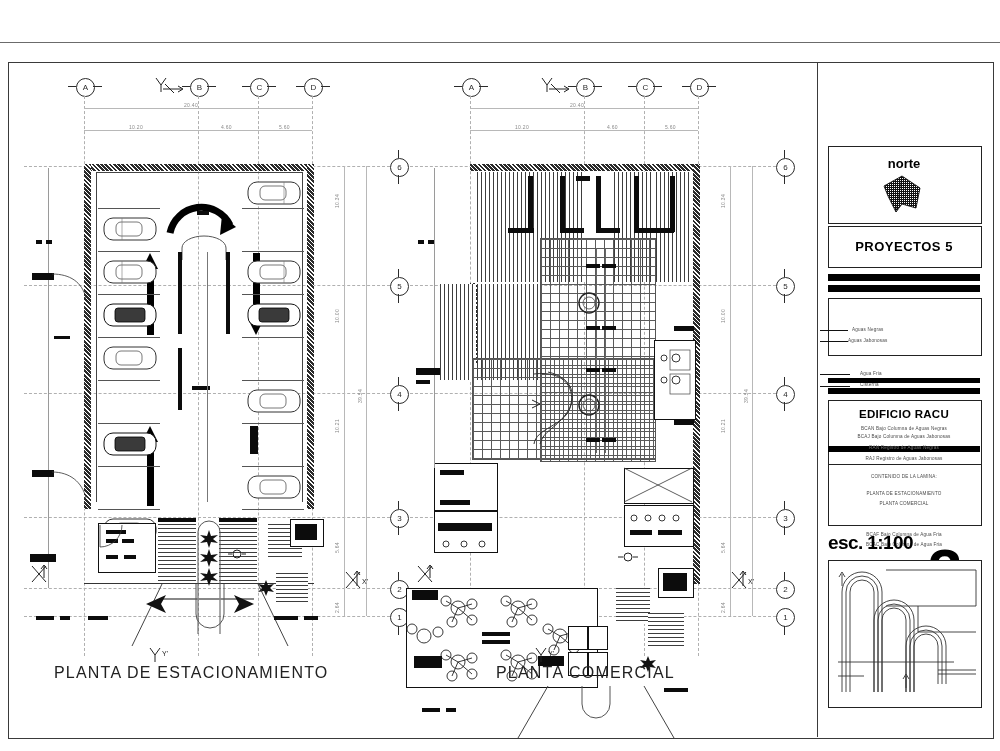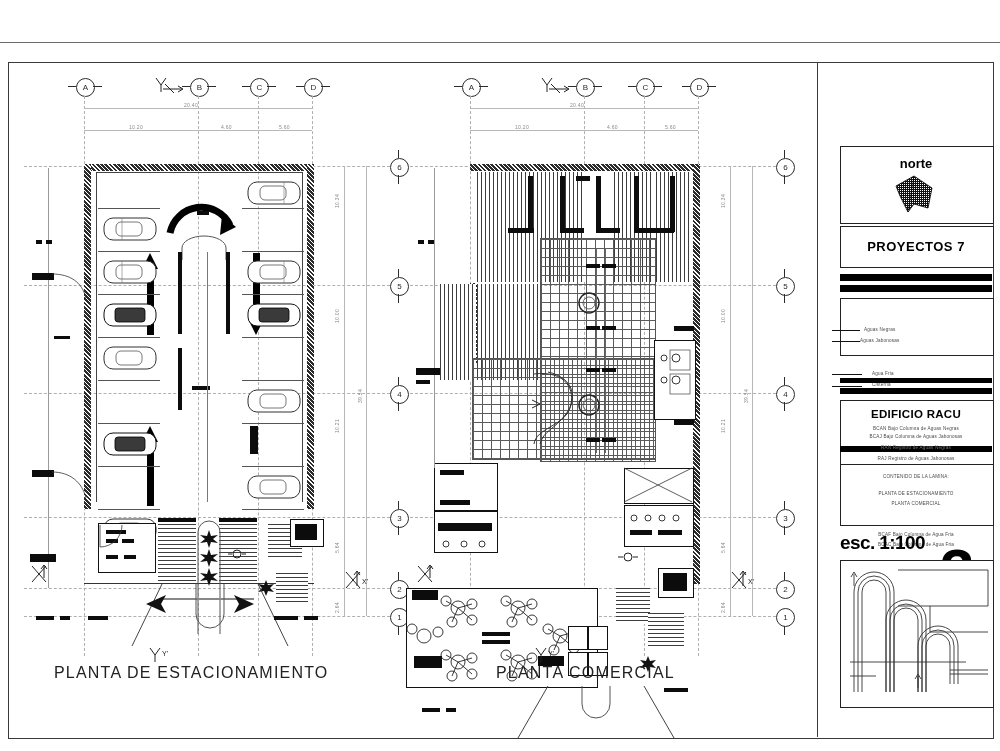--- a/index.html
+++ b/index.html
@@ -576,37 +576,37 @@
     </svg>
     <svg style="position:absolute;left:134px;top:578px;width:30px;height:20px;">
       <path d="M2,2 L7,9 L12,2" stroke="#222" fill="none" stroke-width="1"></path>
       <path d="M7,9 L7,16" stroke="#222" fill="none" stroke-width="1"></path>
       <text x="14" y="10" font-size="7" fill="#222" font-family="Liberation Sans">Y'</text>
     </svg>
 
     <div class="planttl" style="left:96px;top:596px;">PLANTA COMERCIAL</div>
   </div>
 
-  <div style="position:absolute;left:824px;top:146px;width:160px;height:560px;margin-left:12px;">
+  <div style="position:absolute;left:824px;top:146px;width:160px;height:560px;">
 
     <div class="tbox" style="left:4px;top:0;width:152px;height:76px;"></div>
     <div class="tctr lbl" style="left:4px;top:10px;width:152px;font-size:13px;font-weight:bold;color:#000;">norte</div>
     <svg style="position:absolute;left:58px;top:28px;width:44px;height:42px;">
       <defs>
         <pattern id="dots" width="2" height="2" patternUnits="userSpaceOnUse">
           <rect width="2" height="2" fill="#111"></rect>
             <rect width="1" height="1" fill="#fff"></rect>
         </pattern>
       </defs>
       <path d="M20,2 L38,14 L34,34 L20,30 L14,38 L6,22 L2,12 Z" fill="url(#dots)" stroke="#000" stroke-width=".8"></path>
       <path d="M20,2 L14,38" stroke="#000" stroke-width=".5"></path>
     </svg>
 
     <div class="tbox" style="left:4px;top:80px;width:152px;height:40px;"></div>
-    <div class="tctr lbl" style="left:4px;top:93px;width:152px;font-size:13px;font-weight:bold;color:#000;letter-spacing:.5px;">PROYECTOS 7</div>
+    <div class="tctr lbl" style="left:4px;top:93px;width:152px;font-size:13px;font-weight:bold;color:#000;letter-spacing:.5px;">PROYECTOS 5</div>
 
     <div class="tbar" style="left:4px;top:128px;width:152px;height:7px;"></div>
     <div class="tbar" style="left:4px;top:139px;width:152px;height:7px;"></div>
 
     <div class="tbox" style="left:4px;top:152px;width:152px;height:56px;"></div>
     <div class="thin" style="left:-4px;top:184px;width:28px;height:1px;background:#111;"></div>
     <div class="lbl small" style="left:28px;top:181px;">Aguas Negras</div>
     <div class="thin" style="left:-4px;top:195px;width:28px;height:1px;background:#111;"></div>
     <div class="lbl small" style="left:24px;top:192px;">Aguas Jabonosas</div>
 

